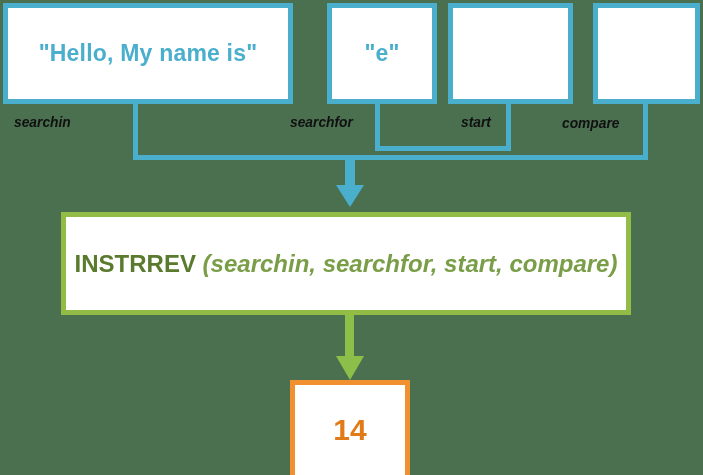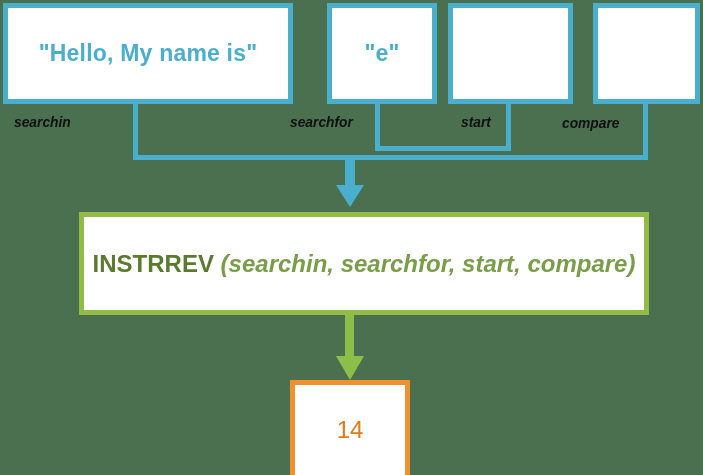--- a/index.html
+++ b/index.html
@@ -35,39 +35,39 @@
     font-size:15px;
     white-space:nowrap;
     transform:scaleX(.92);
     transform-origin:left center;
   }
 
   .conn{position:absolute;background:#4aaecd;}
 
   .fn-box{
     position:absolute;
-    left:79px;top:212px;width:570px;height:103px;
+    left:61px;top:212px;width:570px;height:103px;
     background:#ffffff;
     border:5px solid #93bc46;
     box-sizing:border-box;
     display:flex;align-items:center;justify-content:center;
   }
   .fn-text{font-size:24px;white-space:nowrap;}
   .fn-name{color:#5a7a2e;font-weight:bold;}
   .fn-params{color:#7a9e48;font-style:italic;font-weight:bold;}
 
   .res-box{
     position:absolute;
     left:290px;top:380px;width:120px;height:100px;
     background:#ffffff;
     border:5px solid #f0902f;
     box-sizing:border-box;
     display:flex;align-items:center;justify-content:center;
   }
-  .res-text{color:#e07b18;font-weight:normal;font-size:24px;}
+  .res-text{color:#e07b18;font-weight:bold;font-size:30px;}
 
   .g-stem{position:absolute;background:#8cbf4a;}
   svg.arrow{position:absolute;overflow:visible;}
 </style>
 </head>
 <body>
 
 <div id="stage">
 
   <div class="arg-box" style="left:3px;top:3px;width:290px;height:101px;">

